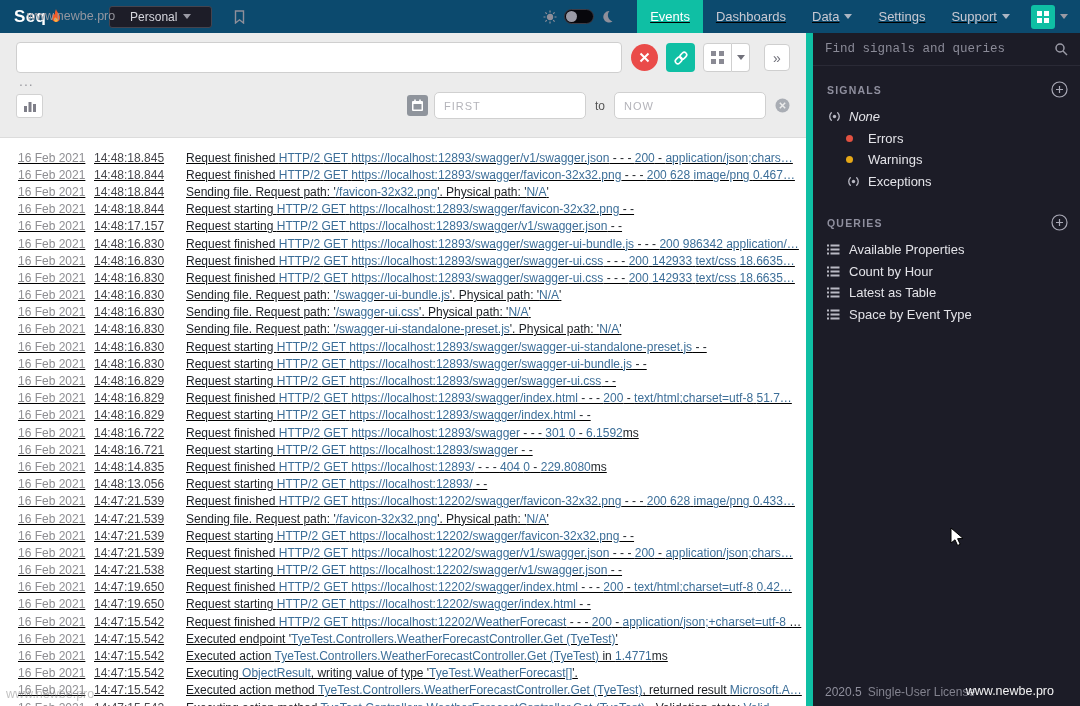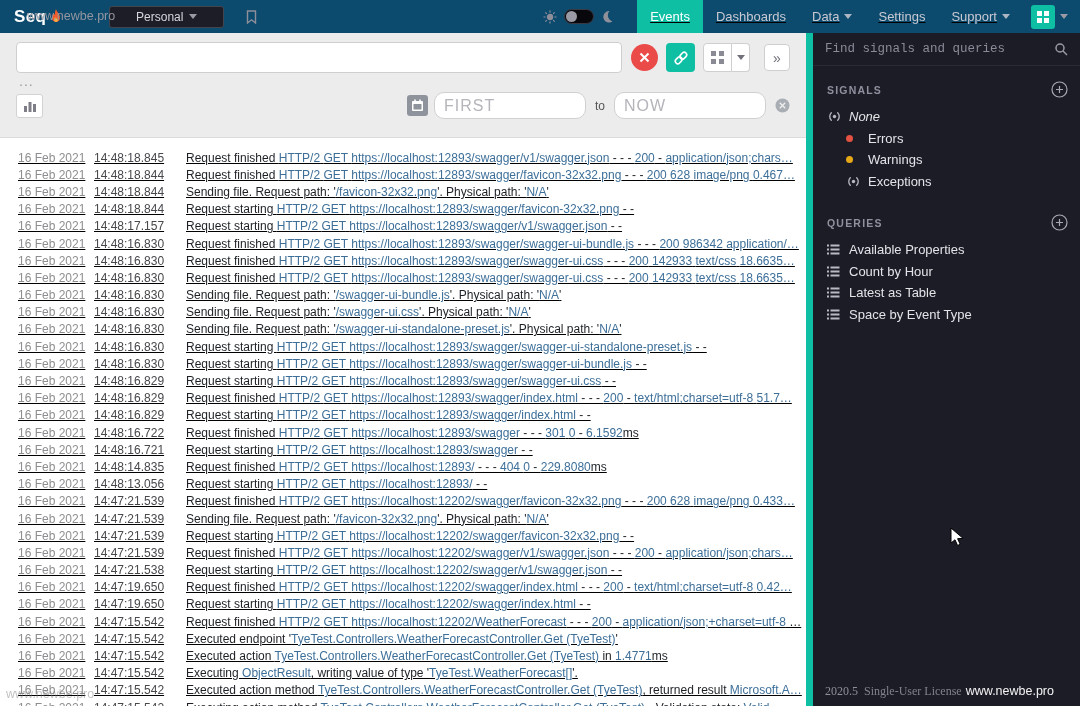--- a/index.html
+++ b/index.html
@@ -7,21 +7,21 @@
   body { font-family:"Liberation Sans", sans-serif; background:#fff; }
   .app { position:relative; width:1080px; height:706px; overflow:hidden; }
 
   
   .navbar { position:absolute; top:0; left:0; width:1080px; height:33px;
     background:#0c4a6e; display:flex; align-items:center; z-index:10; }
   .logo { font-size:17px; font-weight:700; color:#fff; margin-left:14px; letter-spacing:.3px; }
   .flame { margin-left:3px; display:flex; align-items:center; }
   .workspace { margin-left:46px; display:flex; align-items:center; gap:6px;
     background:#1d1d28; border:1px solid #44444f; border-radius:3px; color:#d6d6dd;
-    font-size:12px; padding:3px 26px; cursor:pointer; }
+    font-size:12px; padding:3px 20px; cursor:pointer; }
   .bookmark { margin-left:22px; display:flex; cursor:pointer; }
   .theme { margin-left:auto; display:flex; align-items:center; gap:7px; }
   .toggle { width:30px; height:15px; border-radius:8px; background:#07070c;
     border:1px solid #3a3a45; position:relative; cursor:pointer; }
   .knob { position:absolute; left:1px; top:1px; width:11px; height:11px; border-radius:50%; background:#9a9aa6; }
   .nav { display:flex; height:33px; margin-left:24px;text-decoration:underline; }
   .nav-item { display:flex; align-items:center; gap:5px; padding:0 13px; font-size:13px;
     color:#c9c9d2; cursor:pointer; }
   .nav-item.active { background:#0fbfa4; color:#fff; }
   .avatar-wrap { display:flex; align-items:center; gap:5px; margin:0 12px 0 8px; cursor:pointer; }
@@ -41,22 +41,22 @@
   .btn-grid { width:29px; height:29px; background:#fff; border:1px solid #cfcfcf; border-radius:4px 0 0 4px; margin-left:8px; }
   .btn-caret { width:18px; height:29px; background:#fff; border:1px solid #cfcfcf; border-left:none;
     border-radius:0 4px 4px 0; color:#70707a; }
   .btn-more { width:26px; height:27px; background:#fff; border:1px solid #cfcfcf; border-radius:4px;
     margin-left:14px; color:#70707a; font-size:14px; line-height:1; }
   .ellipsis { color:#9a9aa0; font-size:14px; line-height:11px; margin:3px 0 0 3px; letter-spacing:1px; cursor:pointer; }
   .range-row { display:flex; align-items:center; margin-top:5px; }
   .btn-chart { width:27px; height:24px; background:#fff; border:1px solid #d2d2d2; border-radius:3px; }
   .range-controls { margin-left:auto; display:flex; align-items:center; }
   .btn-cal { width:21px; height:21px; background:#8f949c; border-radius:3px; margin-right:6px; border:none; }
-  .range-input { width:152px; height:27px; border:1px solid #d0d0d0; border-radius:10px; background:#fff;
-    padding:0 9px; font-size:16px; outline:none; color:#444; }
+  .range-input { width:152px; height:27px; border:1px solid #d0d0d0; border-radius:5px; background:#fff;
+    padding:0 9px; font-size:11px; outline:none; color:#444; }
   .range-input::placeholder { color:#b4b4ba; letter-spacing:1px; }
   .to-label { margin:0 9px; color:#555; font-size:12px; }
   .btn-range-clear { margin-left:9px; background:none; border:none; }
 
   
   .events { position:absolute; top:105px; left:0; right:0; bottom:0; overflow:hidden; padding-top:11px; background:#fff;text-decoration:underline; }
   .event-row { display:flex; align-items:center; height:17.2px; padding-left:18px; font-size:12px;
     white-space:nowrap; overflow:hidden; cursor:pointer; }
   .ev-date { width:76px; flex:none; color:#8e8e92; }
   .ev-time { width:92px; flex:none; color:#47474c; }
@@ -75,21 +75,21 @@
   .sb-search input::placeholder { color:#8b8b98; }
   .sb-header { display:flex; align-items:center; justify-content:space-between; margin:15px 12px 8px 14px;
     color:#8f8f9e; font-size:10.5px; letter-spacing:1.2px; font-weight:700; }
   .sb-plus { display:flex; cursor:pointer; }
   .sb-item { display:flex; align-items:center; height:21.5px; padding-left:14px; font-size:13px; cursor:pointer; }
   .sb-item.indent { padding-left:33px; }
   .sb-icon { width:22px; color:#b9b9c4; display:flex; align-items:center; flex:none; }
   .italic { font-style:italic; }
   .dot { width:7px; height:7px; border-radius:50%; display:inline-block; }
   .sb-chevron { margin-left:auto; margin-right:13px; color:#8f8f9e; display:flex; cursor:pointer; }
-  .sb-footer { position:absolute; left:12px; bottom:7px; font-size:12px; color:#82828e; display:flex; gap:6px;font-family:Liberation Serif, serif; }
+  .sb-footer { position:absolute; left:12px; bottom:7px; font-size:12px; color:#82828e; display:flex; gap:6px; }
   .version { color:#8f8f9c; }
 
   
   .wm { position:absolute; font-size:12.5px; z-index:60; pointer-events:none; }
   .wm-top { left:27px; top:9px; color:#9a9aa2; opacity:.95; }
   .wm-bl { left:6px; bottom:5px; color:#777; opacity:.45; }
   .wm-br { right:26px; bottom:8px; color:#fff; opacity:.95; }
   .cursor { position:absolute; left:950px; top:527px; z-index:70; pointer-events:none; }
 </style>
 </head>

